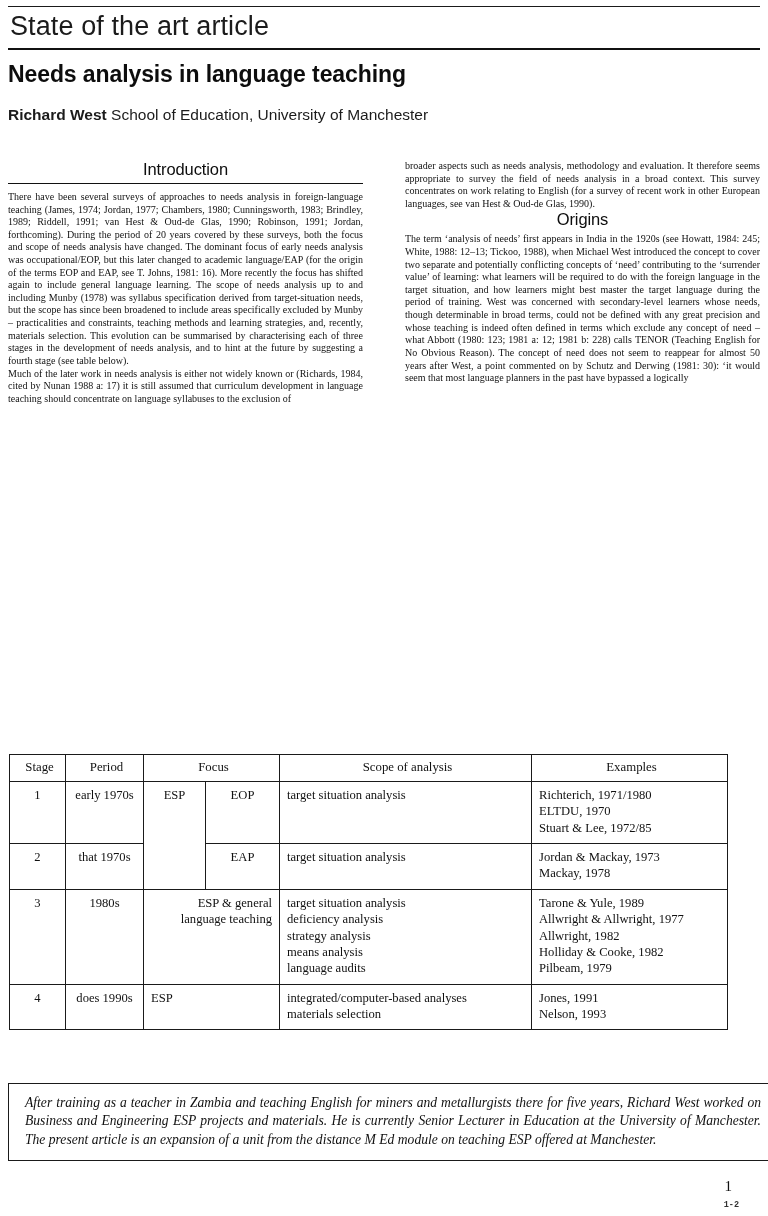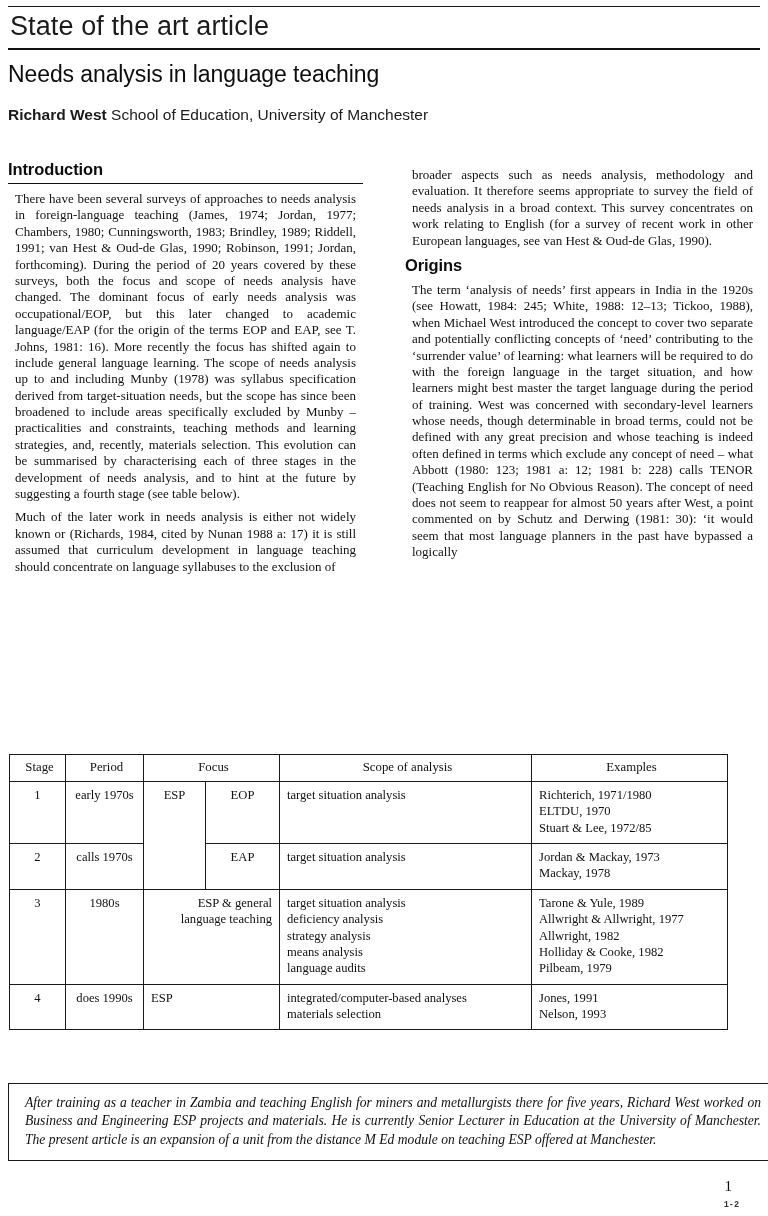--- a/index.html
+++ b/index.html
@@ -39,21 +39,21 @@
     padding:3px 0 5px 2px;
     color:#1b1b1b;
   }
 
   
   .art-title{
     position:absolute;
     left:8px;top:61px;width:752px;
     font-family:"Liberation Sans", sans-serif;
     font-size:23px;
-    font-weight:400;
+    font-weight:700;
     letter-spacing:-0.1px;
     color:#0d0d0d;
   }
   .byline{
     position:absolute;
     left:8px;top:106px;width:752px;
     font-family:"Liberation Sans", sans-serif;
     font-size:15.5px;
     font-weight:400;
     color:#1b1b1b;
@@ -70,35 +70,36 @@
     position:absolute;
     top:0;
     width:355px;
   }
   .col-left{left:0;}
   .col-right{left:397px;}
 
   h2.sec{
     font-family:"Liberation Sans", sans-serif;
     font-size:16.5px;
-    font-weight:700;
+    font-weight:400;
     margin:0 0 4px 0;
     letter-spacing:-0.1px;
     color:#0d0d0d;
+    text-align:center;
   }
   h2.sec.ruled{
     padding-bottom:4px;
     border-bottom:1.6px solid #111;
     margin-bottom:7px;
   }
 
   p.body{
-    margin:7px;
-    font-family:"Liberation Serif", serif;
-    font-size:13px;
+    margin:0;
+    font-family:"Liberation Serif", serif;
+    font-size:10px;
     line-height:1.262;
     text-align:justify;
     text-justify:inter-word;
     color:#111;
     hyphens:manual;
   }
   p.body + p.body{margin-top:0;}
 
   
   .tbl-wrap{
@@ -261,21 +262,21 @@
             <span>target situation analysis</span>
           </td>
           <td class="c-ex lines">
             <span>Richterich, 1971/1980</span>
             <span>ELTDU, 1970</span>
             <span>Stuart &amp; Lee, 1972/85</span>
           </td>
         </tr>
         <tr>
           <td class="c-stage">2</td>
-          <td class="c-period">calls 1970s</td>
+          <td class="c-period">that 1970s</td>
           <td class="c-sub">EAP</td>
           <td class="c-scope lines">
             <span>target situation analysis</span>
           </td>
           <td class="c-ex lines">
             <span>Jordan &amp; Mackay, 1973</span>
             <span>Mackay, 1978</span>
           </td>
         </tr>
         <tr>

